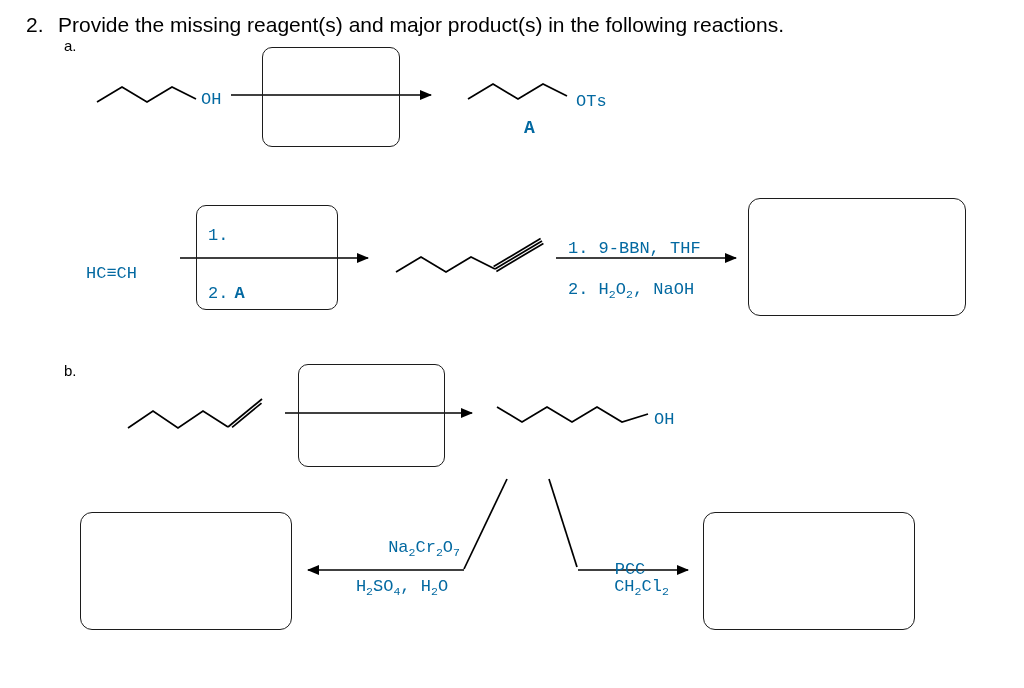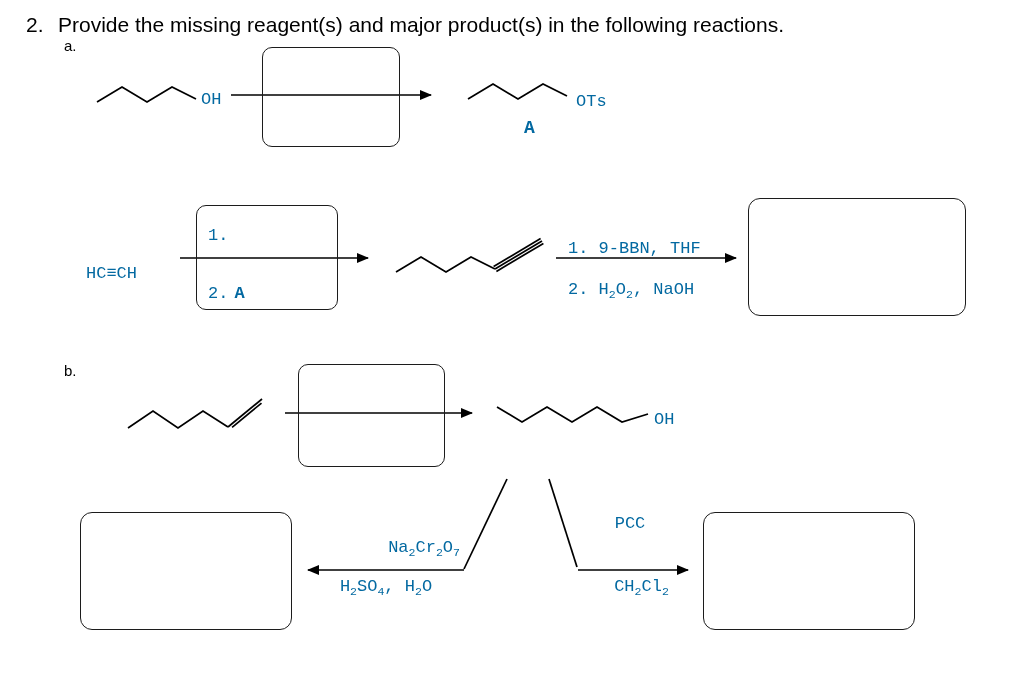--- a/index.html
+++ b/index.html
@@ -80,18 +80,18 @@
 </div>
 <div class="abs chem" style="left:568px; top:233px;margin-top:6px;">1. 9-BBN, THF</div>
 <div class="abs chem" style="left:568px; top:280px;">2. H<sub>2</sub>O<sub>2</sub>, NaOH</div>
 <div class="box" style="left:748px; top:198px; width:218px; height:118px; border-radius:12px;"></div>
 
 <div class="abs part-label" style="left:64px; top:362px;">b.</div>
 <div class="box" style="left:298px; top:364px; width:147px; height:103px;"></div>
 <div class="abs chem" style="left:654px; top:410px;">OH</div>
 
 <div class="abs chem center" style="left:320px; top:538px; width:140px;text-align:right;">Na<sub>2</sub>Cr<sub>2</sub>O<sub>7</sub></div>
-<div class="abs chem center" style="left:301px; top:577px; width:170px;">H<sub>2</sub>SO<sub>4</sub>, H<sub>2</sub>O</div>
+<div class="abs chem center" style="left:317px; top:577px; width:170px;">H<sub>2</sub>SO<sub>4</sub>, H<sub>2</sub>O</div>
 <div class="box" style="left:80px; top:512px; width:212px; height:118px; border-radius:12px;"></div>
 
-<div class="abs chem center" style="left:585px; top:514px; width:90px;">PCC</div>
+<div class="abs chem center" style="left:585px; top:560px; width:90px;">PCC</div>
 <div class="abs chem center" style="left:584px; top:577px; width:115px;">CH<sub>2</sub>Cl<sub>2</sub></div>
 <div class="box" style="left:703px; top:512px; width:212px; height:118px; border-radius:12px;"></div>
 
 </body></html>

